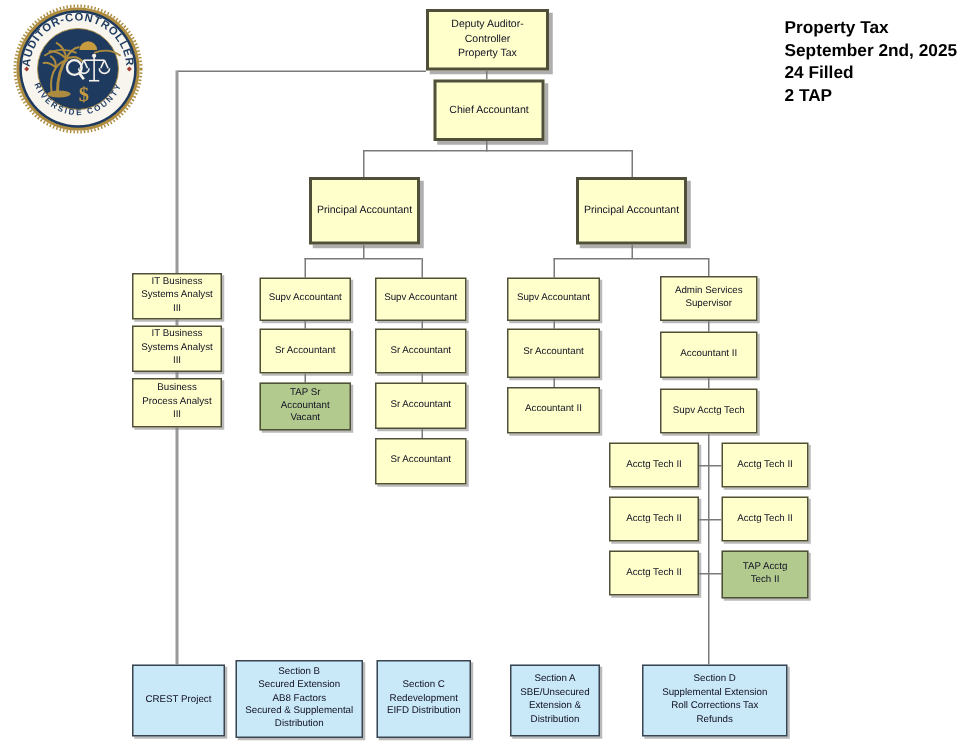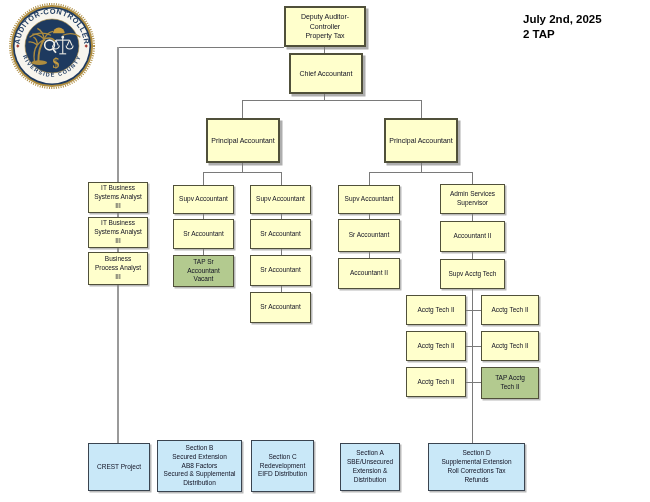--- a/index.html
+++ b/index.html
@@ -80,21 +80,23 @@
       <path d="M45.5,44.5 a3.5,3.5 0 0 0 7,0"></path>
       <path d="M63,39 L60.5,44.5"></path>
         <path d="M63,39 L65.5,44.5"></path>
       <path d="M59.5,44.5 a3.5,3.5 0 0 0 7,0"></path>
       <circle cx="56" cy="36" r="0.9" fill="#F2F0E8"></circle>
     </g>
     <text x="49" y="67" font-size="14" font-weight="bold" fill="#C79C3F" text-anchor="middle" font-family="Liberation Serif, serif">$</text>
   </svg>
 
   <div id="info">
-    <div>July 2nd, 2025</div>
+    <div>Property Tax</div>
+    <div>September 2nd, 2025</div>
+    <div>24 Filled</div>
     <div>2 TAP</div>
   </div>
 
   <div class="line line-v" style="left:324px;top:47px;height:6px"></div>
   <div class="line line-h" style="left:118px;top:47px;width:166px"></div>
   <div class="line line-v thick" style="left:117px;top:47px;height:396px"></div>
   <div class="line line-v" style="left:324px;top:94px;height:7px"></div>
   <div class="line line-h" style="left:242px;top:100px;width:180px"></div>
   <div class="line line-v" style="left:242px;top:100px;height:18px"></div>
   <div class="line line-v" style="left:421px;top:100px;height:18px"></div>

